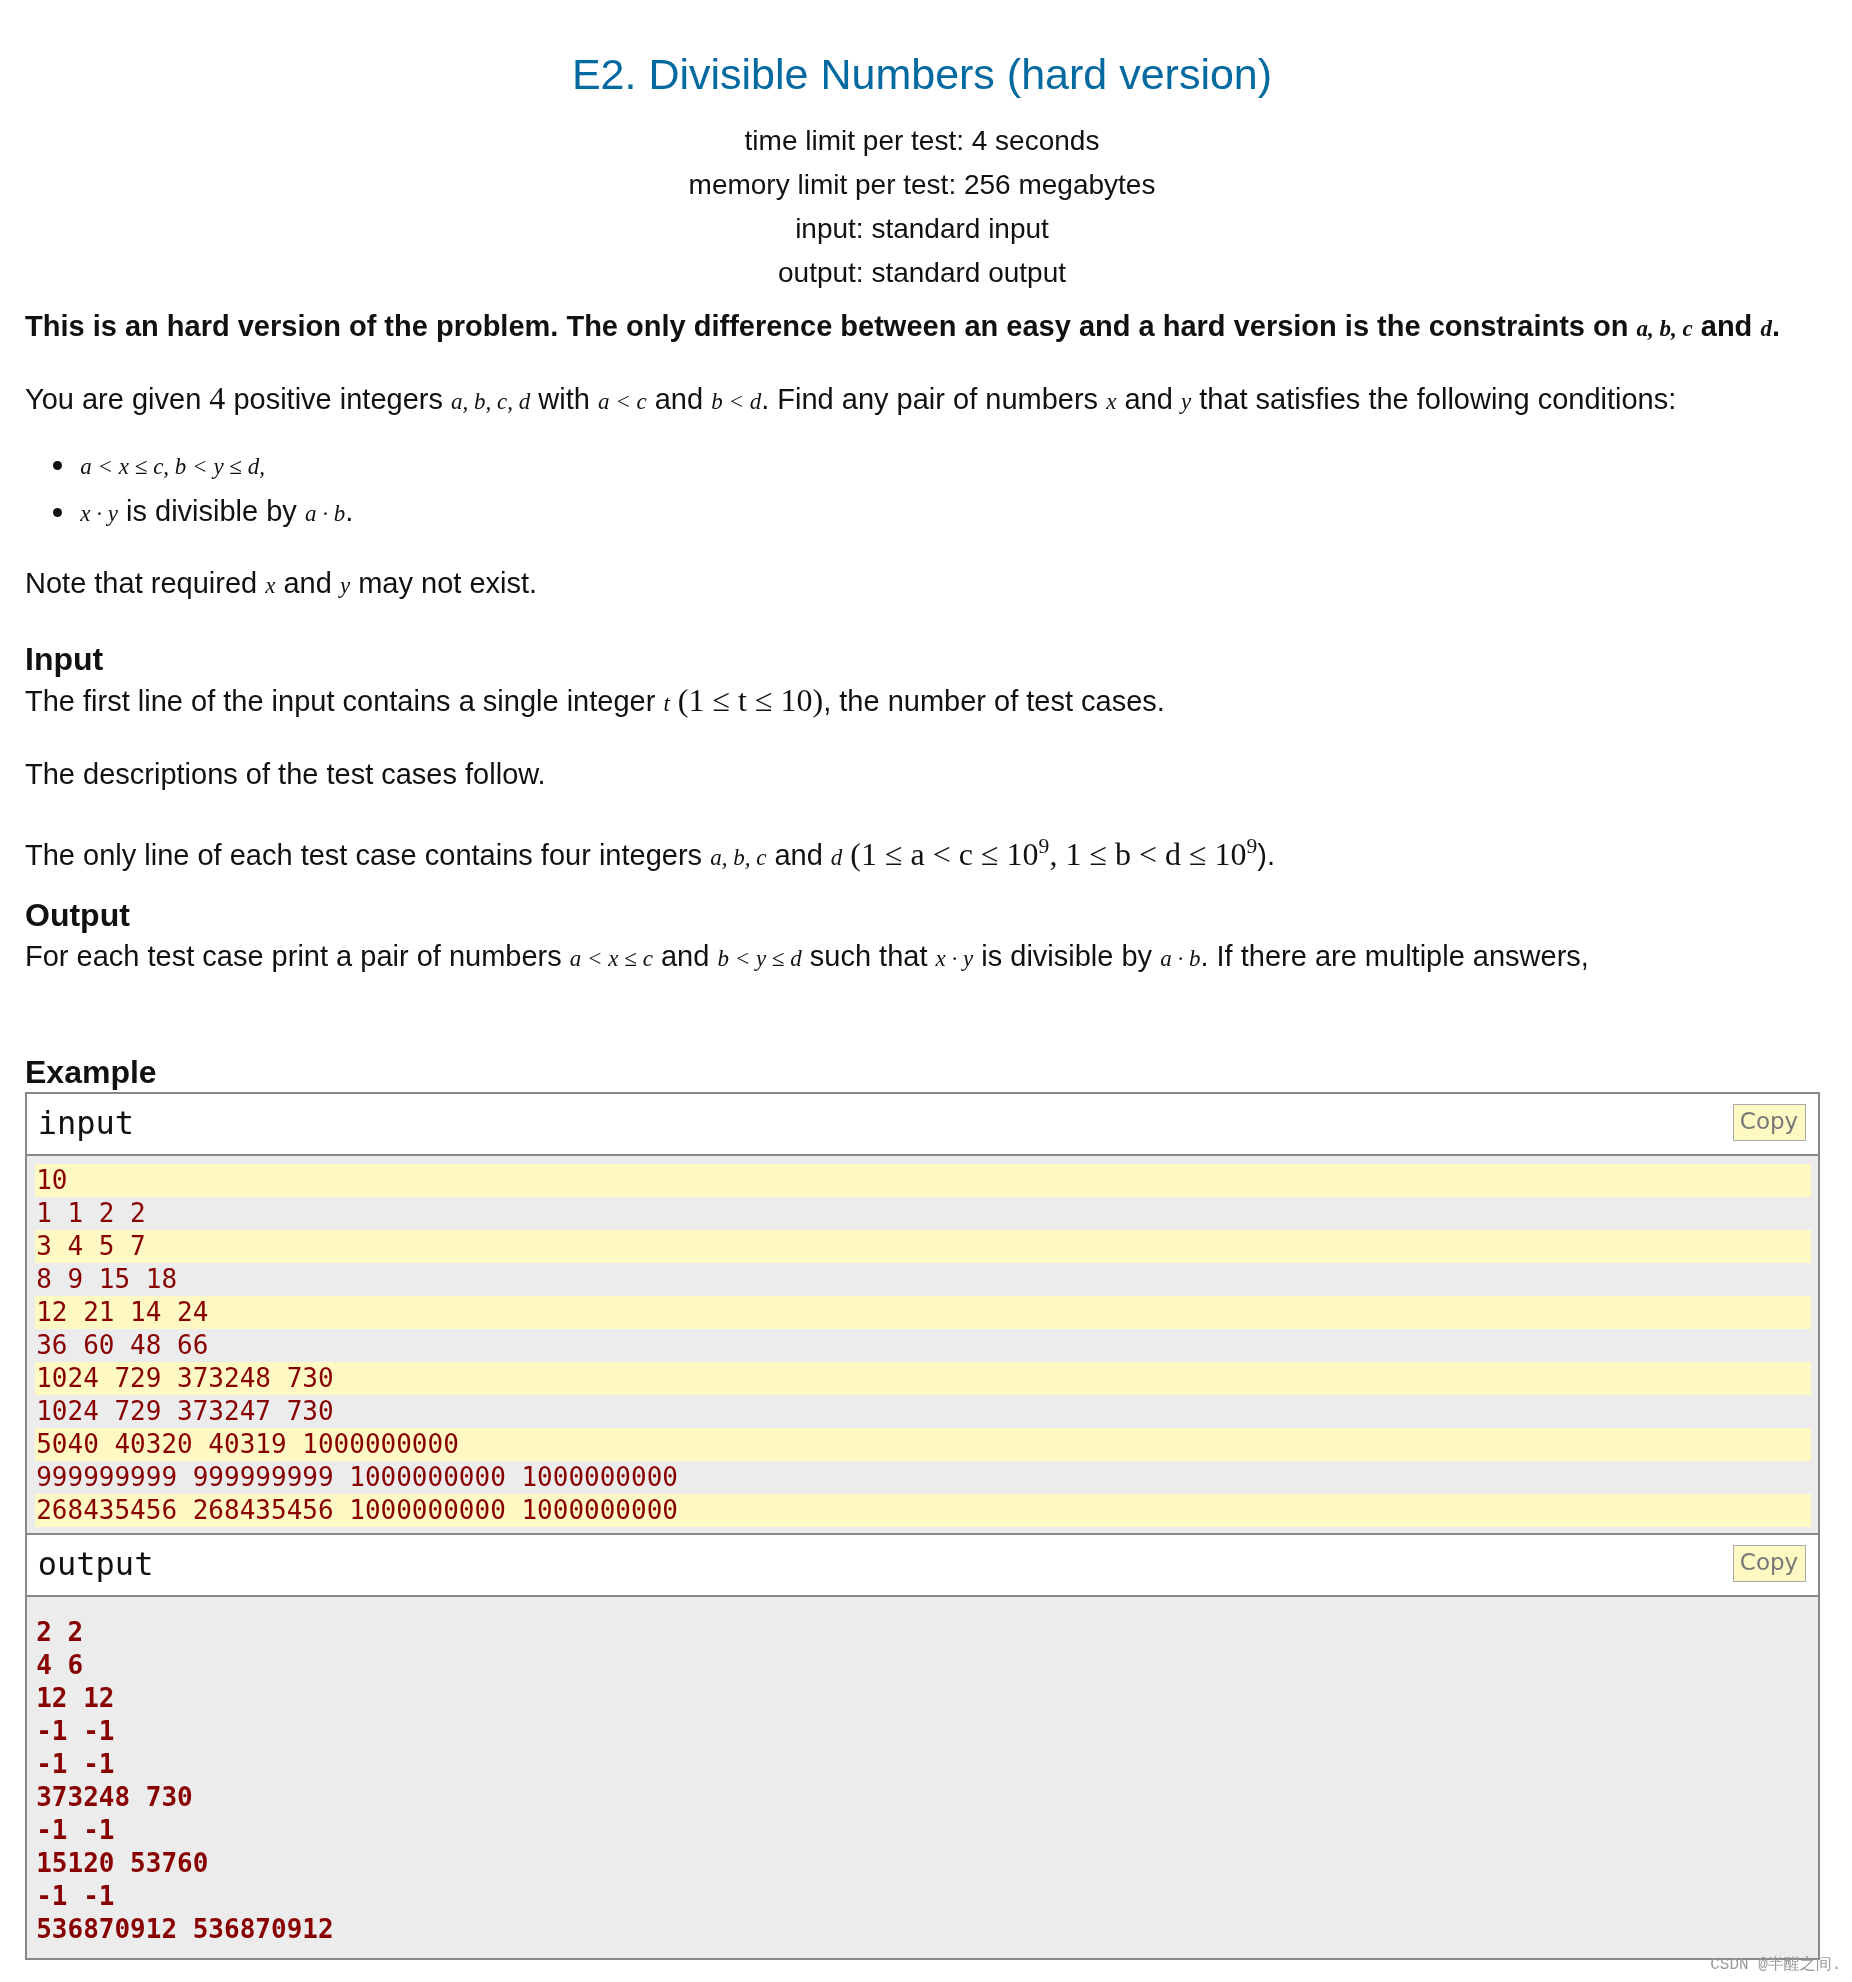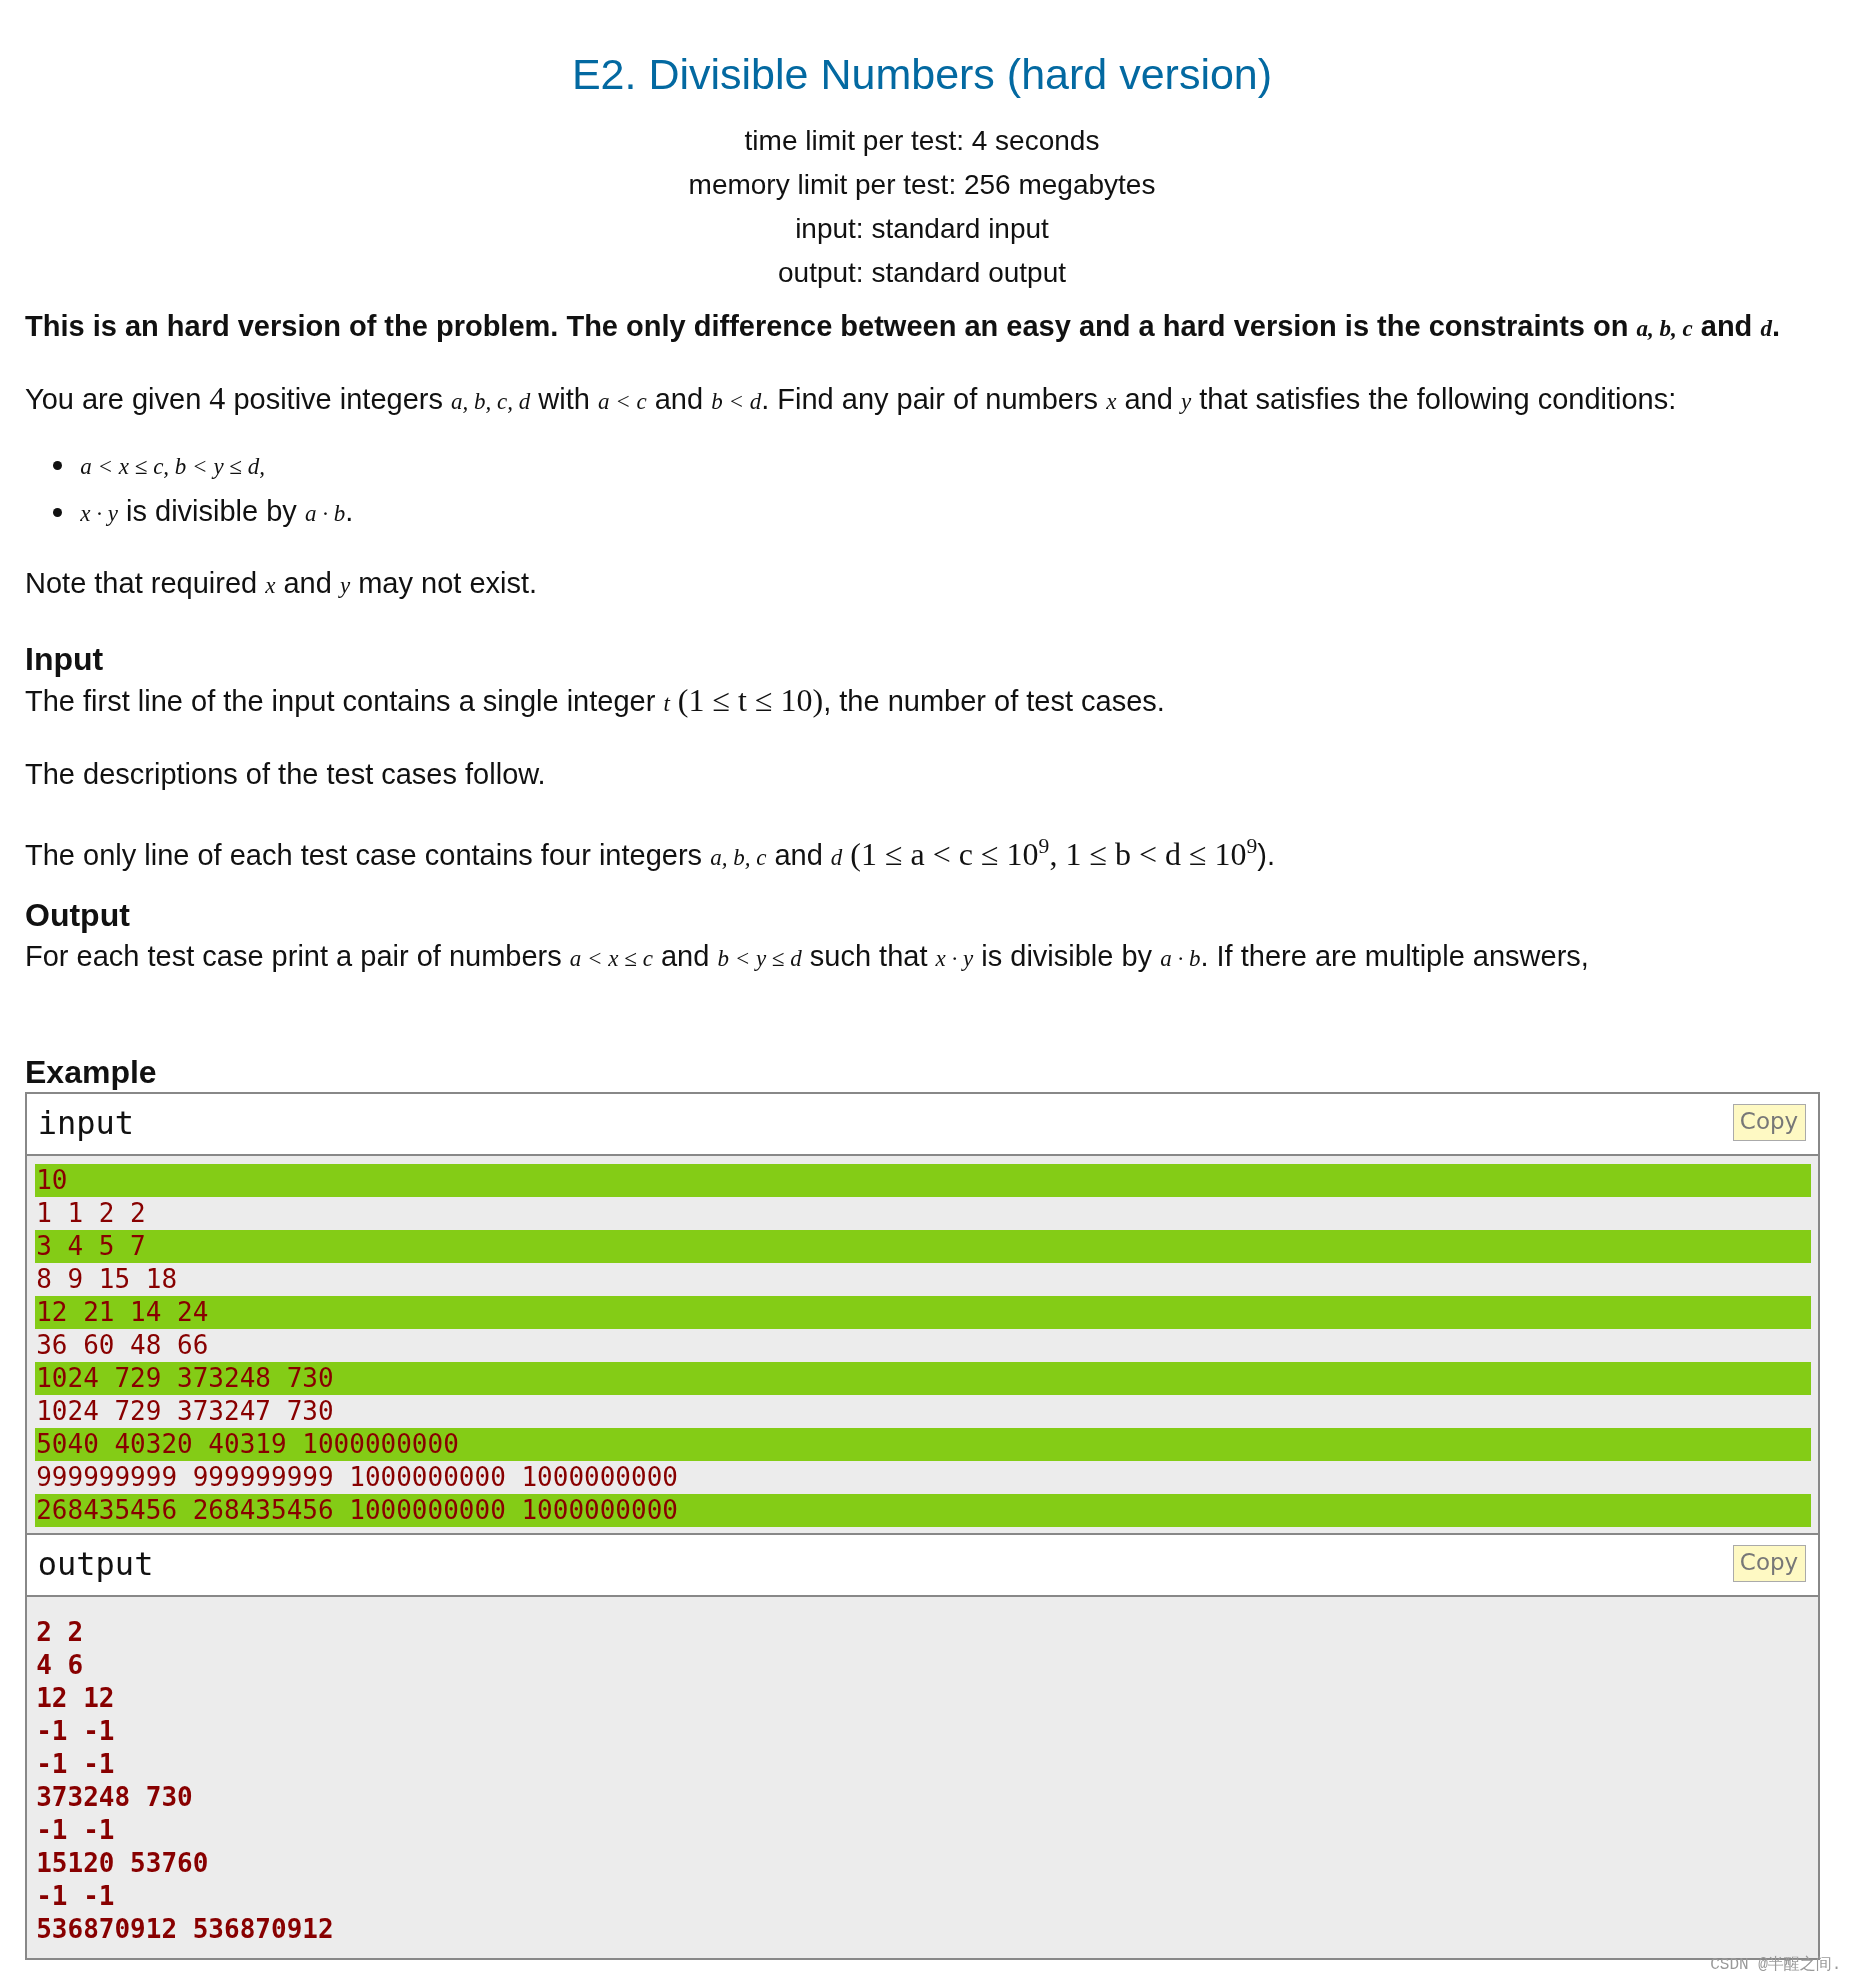--- a/index.html
+++ b/index.html
@@ -38,21 +38,21 @@
     position: absolute; right: 12.5px; top: 10px; width: 73px; height: 37px;
     border: 1.7px solid #aaaaaa; box-sizing: border-box; background: #fef9c3;
     font-family: "DejaVu Sans", sans-serif; font-size: 23px; color: #777777;
     text-align: center; line-height: 33px; cursor: pointer;
   }
   .sample-body { background: #ececec; padding: 7.5px 7.5px 6.6px 7.5px; }
   .line {
     font-family: "DejaVu Sans Mono", monospace; font-size: 26px; color: #880000;
     height: 33px; line-height: 33px; padding-left: 1.7px; white-space: pre;
   }
-  .line.odd { background: #84cc16; }
+  .line.odd { background: #fef9c3; }
   .watermark {
     position: absolute; right: 11.6px; bottom: 6.6px; font-size: 16px; color: #999999;
     font-family: Liberation Mono, monospace;
   }
 </style>
 </head>
 <body>
 
 <div class="page">
   <h1 class="title">E2. Divisible Numbers (hard version)</h1>

